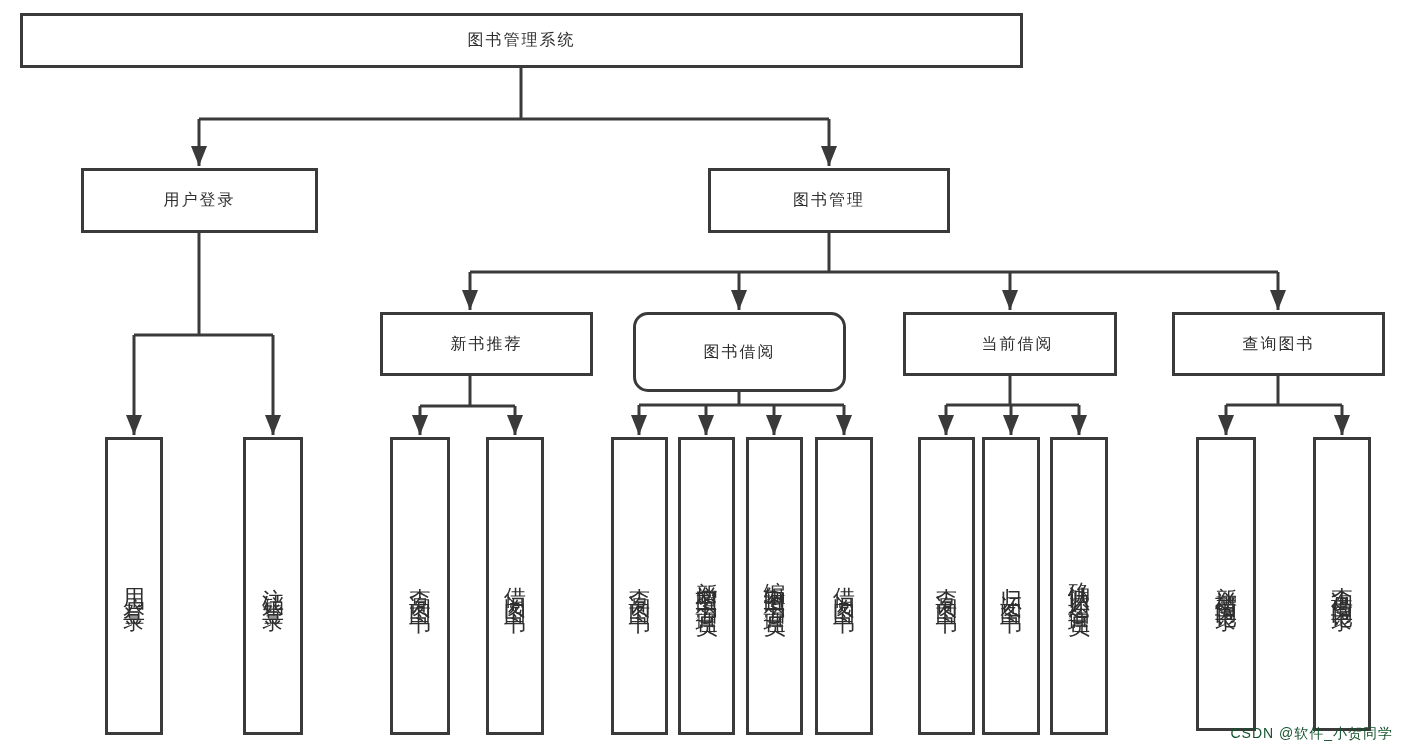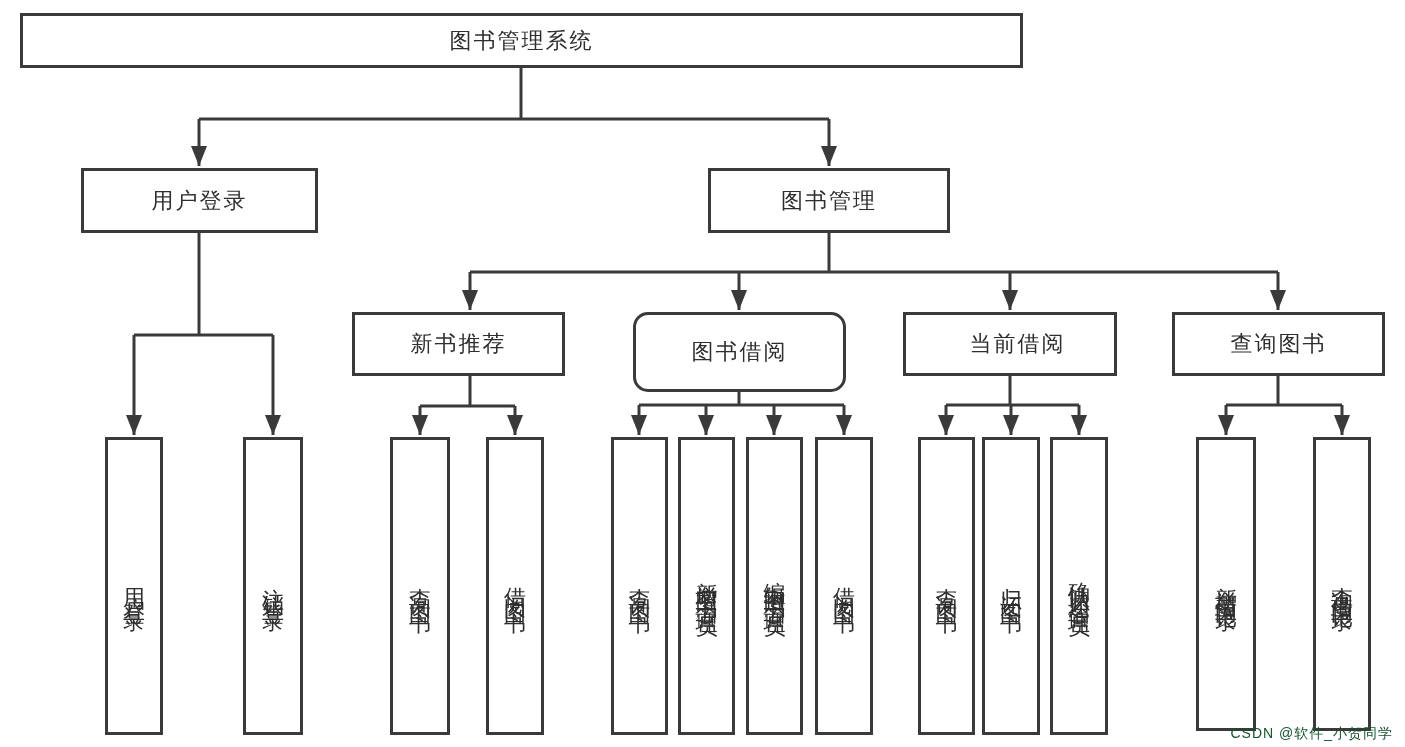--- a/index.html
+++ b/index.html
@@ -26,21 +26,21 @@
     position: absolute;
     box-sizing: border-box;
     border: 3px solid #3a3a3a;
     background: #ffffff;
     display: flex;
     align-items: center;
     justify-content: center;
     color: #2e2e2e;
   }
   .box.h span {
-    font-size: 22px;
+    font-size: 16px;
     letter-spacing: 2px;
     white-space: nowrap;
     text-align: center;
   }
   .box.v span {
     writing-mode: vertical-rl;
     text-orientation: upright;
     font-size: 22px;
     letter-spacing: 8px;
     line-height: 1;
@@ -117,21 +117,21 @@
     <span>图书管理系统</span>
   </div>
 
   <div class="box h" style="left:81px; top:168px; width:237px; height:65px;">
     <span>用户登录</span>
   </div>
   <div class="box h" style="left:708px; top:168px; width:242px; height:65px;">
     <span>图书管理</span>
   </div>
 
-  <div class="box h" style="left:352px; top:312px; width:213px; height:64px;">
+  <div class="box h" style="left:380px; top:312px; width:213px; height:64px;">
     <span>新书推荐</span>
   </div>
   <div class="box h" style="left:633px; top:312px; width:213px; height:80px;border-radius:15px;">
     <span>图书借阅</span>
   </div>
   <div class="box h" style="left:903px; top:312px; width:214px; height:64px;padding-left:15px;">
     <span>当前借阅</span>
   </div>
   <div class="box h" style="left:1172px; top:312px; width:213px; height:64px;">
     <span>查询图书</span>

